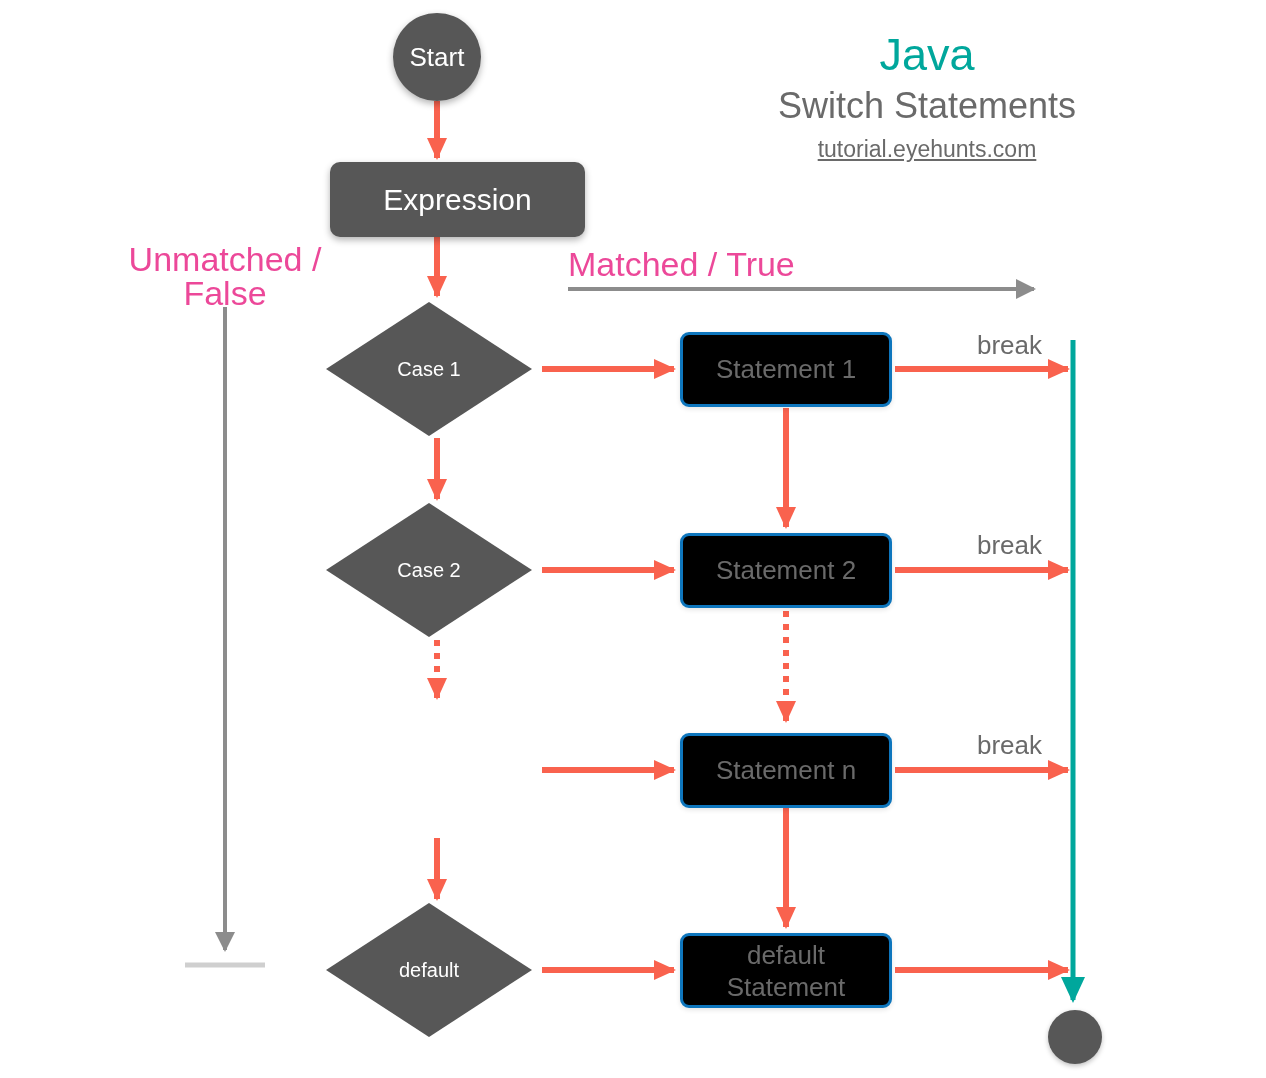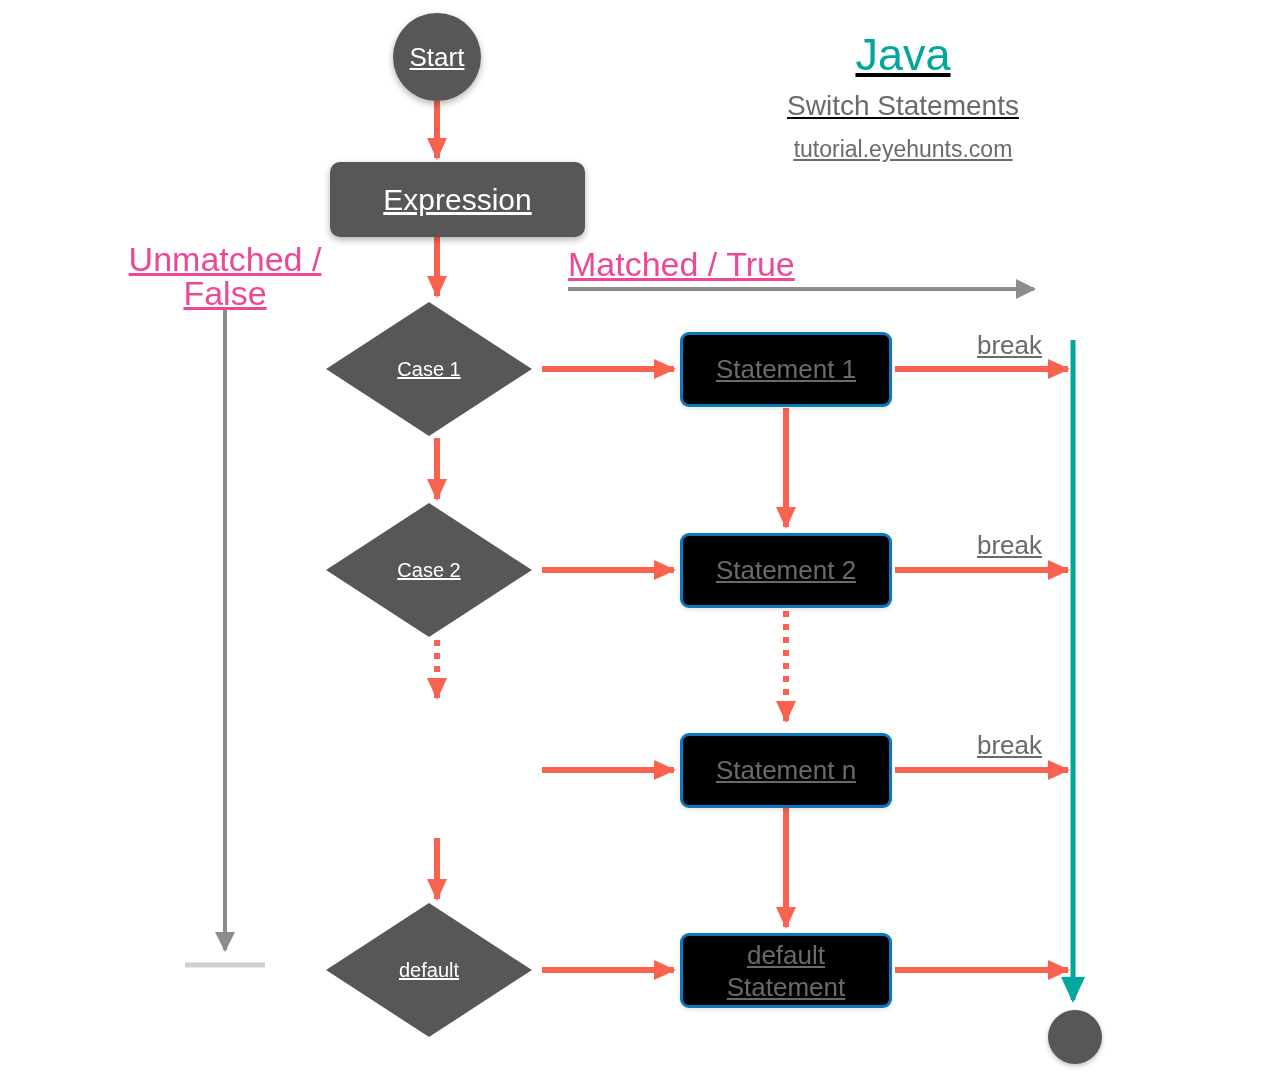--- a/index.html
+++ b/index.html
@@ -1,40 +1,40 @@
 <!DOCTYPE html>
 <html><head>
 <meta charset="utf-8">
 <style>
   html,body{margin:0;padding:0;background:#ffffff;}
   .canvas{position:relative;width:1266px;height:1078px;background:#ffffff;
           font-family:"Liberation Sans","DejaVu Sans",sans-serif;overflow:hidden;}
-  .abs{position:absolute;text-decoration:underline;}
+  .abs{position:absolute;}
   .center{display:flex;align-items:center;justify-content:center;text-align:center;}
   .node-dark{background:#575757;color:#ffffff;}
   .start{left:393px;top:13px;width:88px;height:88px;border-radius:50%;font-size:26px;
          box-shadow:0 3px 7px rgba(0,0,0,.30);}
   .expression{left:330px;top:162px;width:255px;height:75px;border-radius:10px;font-size:30px;
          box-shadow:0 3px 7px rgba(0,0,0,.30);}
   .diamond{left:326px;width:206px;height:134px;font-size:20px;
          clip-path:polygon(50% 0,100% 50%,50% 100%,0 50%);}
   .d1{top:302px}.d2{top:503px}.d3{top:703px}.d4{top:903px}
   .stmt{left:680px;width:212px;height:75px;box-sizing:border-box;background:#000000;
         border:3px solid #0e76bd;border-radius:9px;color:#6a6a6a;font-size:26px;
         box-shadow:0 2px 5px rgba(0,0,0,.10);}
   .s1{top:332px}.s2{top:533px}.s3{top:733px}.s4{top:933px}
   .narrow{display:inline-block;width:150px;line-height:32px;}
   .brk{width:120px;text-align:right;color:#6a6a6a;font-size:26px;line-height:30px;}
   .b1{left:922px;top:330px}.b2{left:922px;top:530px}.b3{left:922px;top:730px}
   .lbl{color:#ec4899;font-size:34px;}
   .unmatched{left:115px;top:242px;width:220px;text-align:center;line-height:34px;}
   .matched{left:568px;top:245px;}
-  .header{left:695px;top:30px;width:416px;text-align:center;}
+  .header{left:719px;top:30px;width:416px;text-align:center;}
   .brand{color:#00a79c;font-size:45px;line-height:50px;}
-  .htitle{color:#6a6a6a;font-size:28px;line-height:44px;margin-top:4px;}
+  .htitle{color:#6a6a6a;font-size:36px;line-height:44px;margin-top:4px;}
   .hlink{color:#6a6a6a;font-size:23px;margin-top:8px;}
   .hlink span{text-decoration:underline;cursor:pointer;margin-top:24px;}
   .endcap{left:1048px;top:1010px;width:54px;height:54px;border-radius:50%;background:#575757;
           box-shadow:0 2px 5px rgba(0,0,0,.25);}
   svg.connectors{position:absolute;left:0;top:0;pointer-events:none;}
   .red{stroke:#f9624e;stroke-width:6;}
   .dashed{stroke-dasharray:6 7;}
   .gray{stroke:#8c8c8c;stroke-width:4;}
   .teal{stroke:#00a79c;stroke-width:5;}
   .ground{stroke:#cfcfcf;stroke-width:5;}

